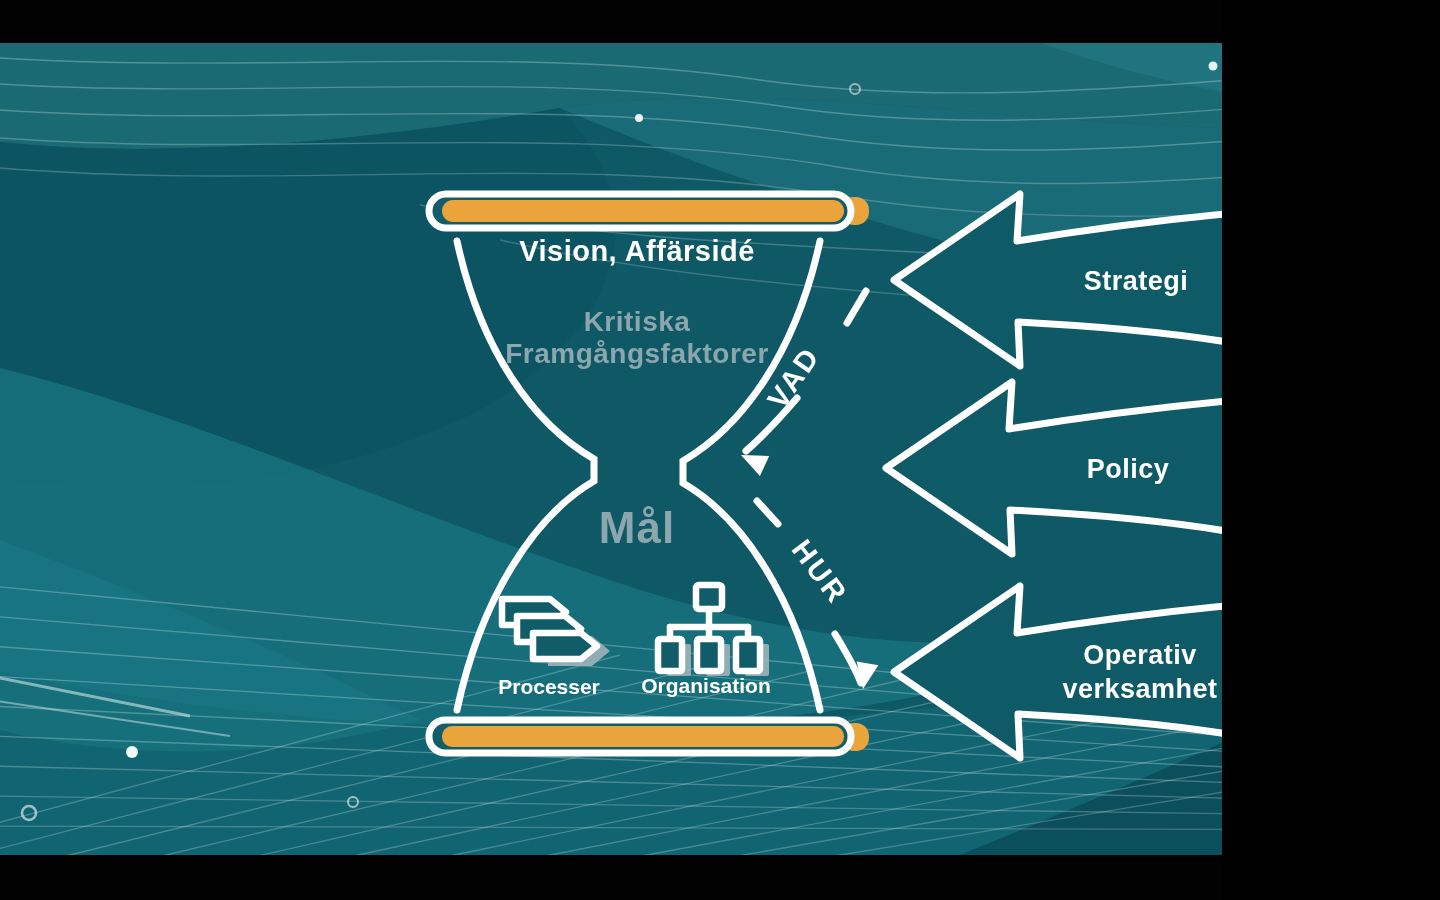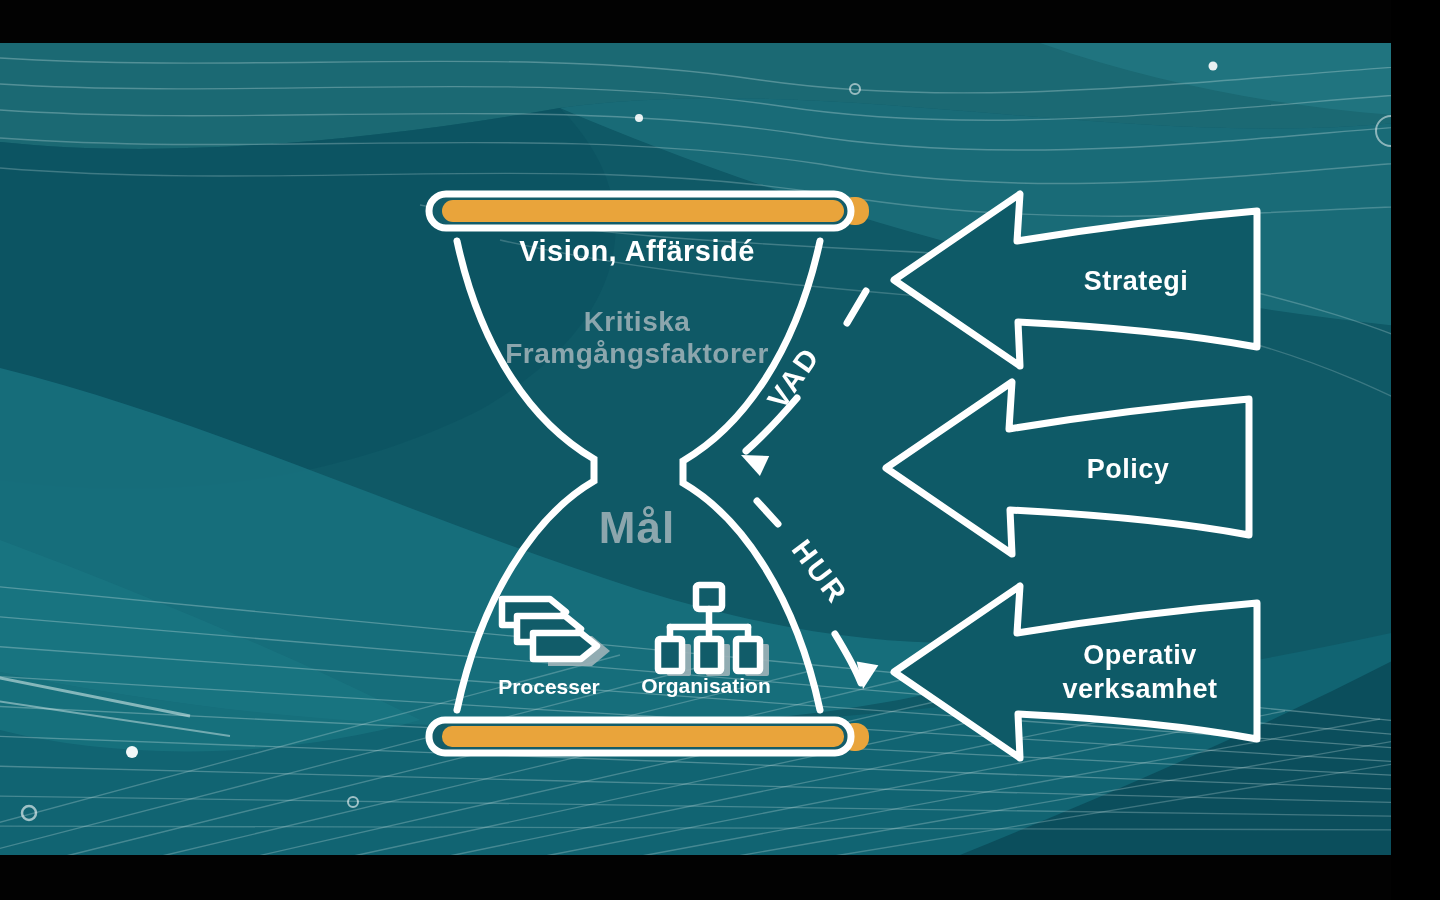--- a/index.html
+++ b/index.html
@@ -1,16 +1,16 @@
 <!DOCTYPE html>
 <html><head>
 <meta charset="utf-8">
 <style>
   html,body{margin:0;padding:0;background:#000;}
-  #stage{position:relative;width:1391px;height:900px;overflow:hidden;background:#eab308;
+  #stage{position:relative;width:1222px;height:900px;overflow:hidden;background:#eab308;
          font-family:"Liberation Sans", sans-serif;}
   svg{display:block;}
   .t-white{fill:#ffffff;font-weight:bold;}
   .t-muted{fill:#8CA6AD;font-weight:bold;}
   .vision{font-size:29px;letter-spacing:.5px;}
   .crit{font-size:28px;letter-spacing:.5px;}
   .mal{font-size:44px;letter-spacing:1px;}
   .iconlabel{font-size:21px;}
   .flowlabel{font-size:29px;letter-spacing:3px;}
   .arrowlabel{font-size:27px;letter-spacing:.5px;}

